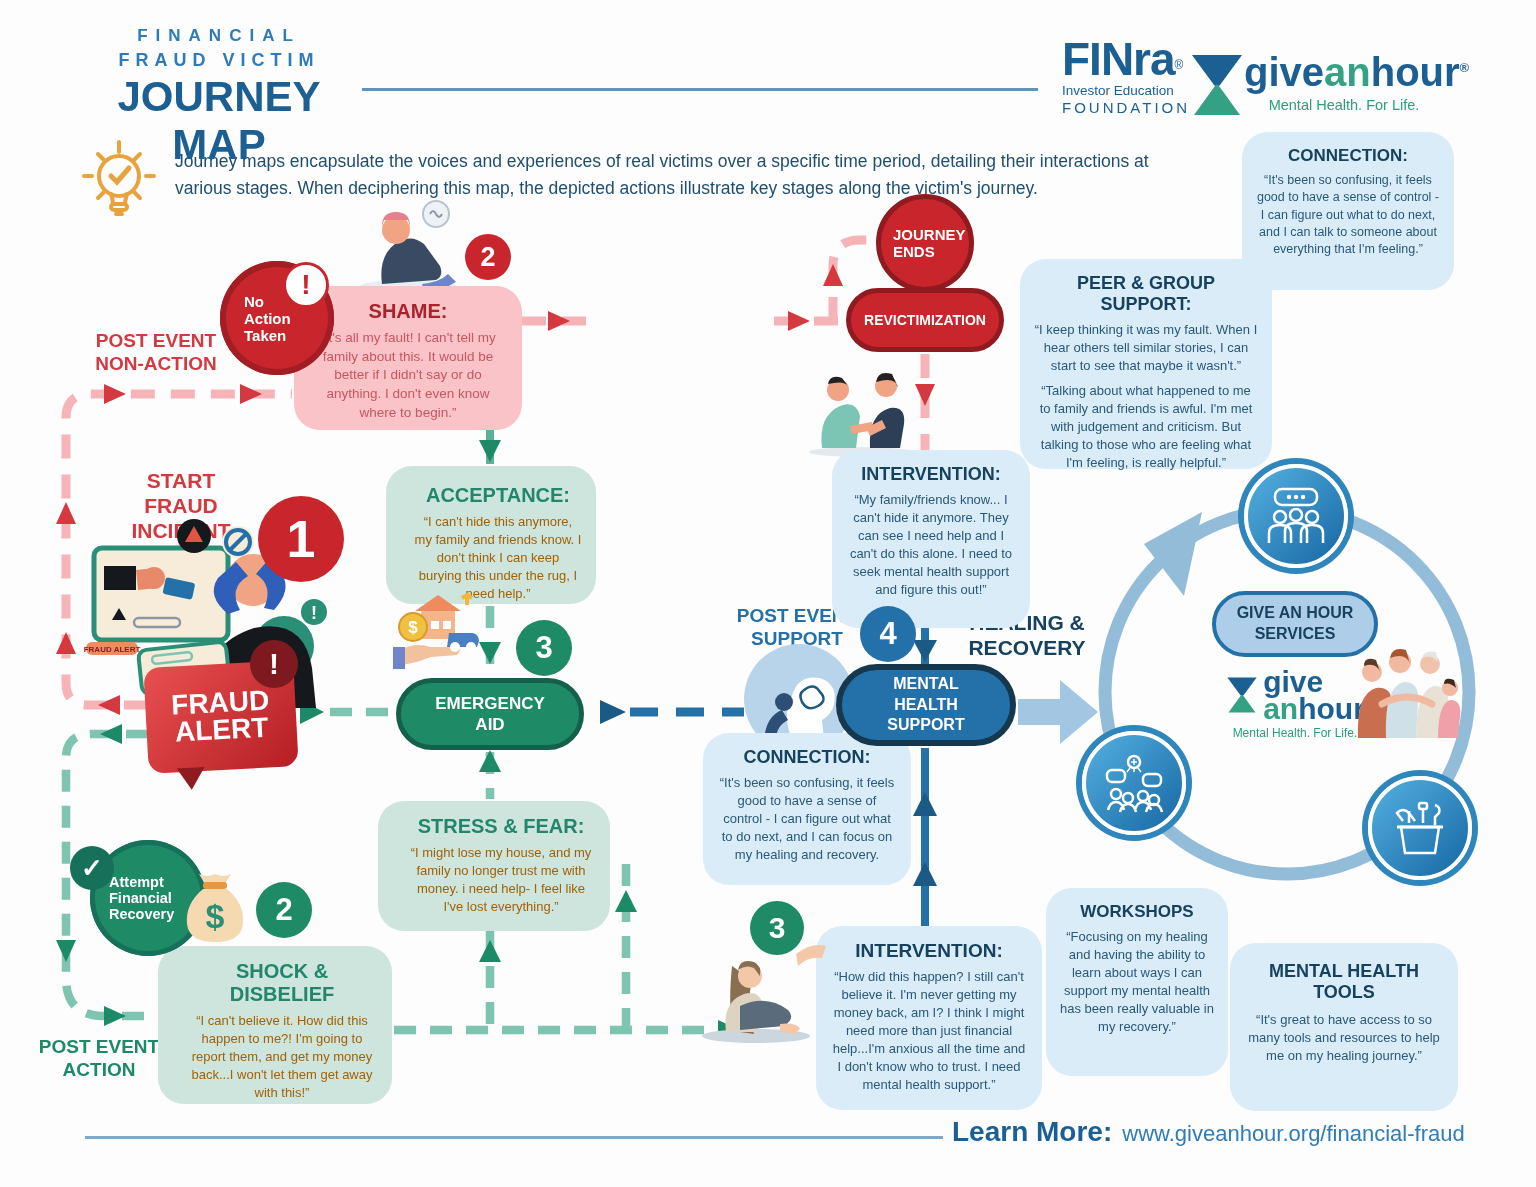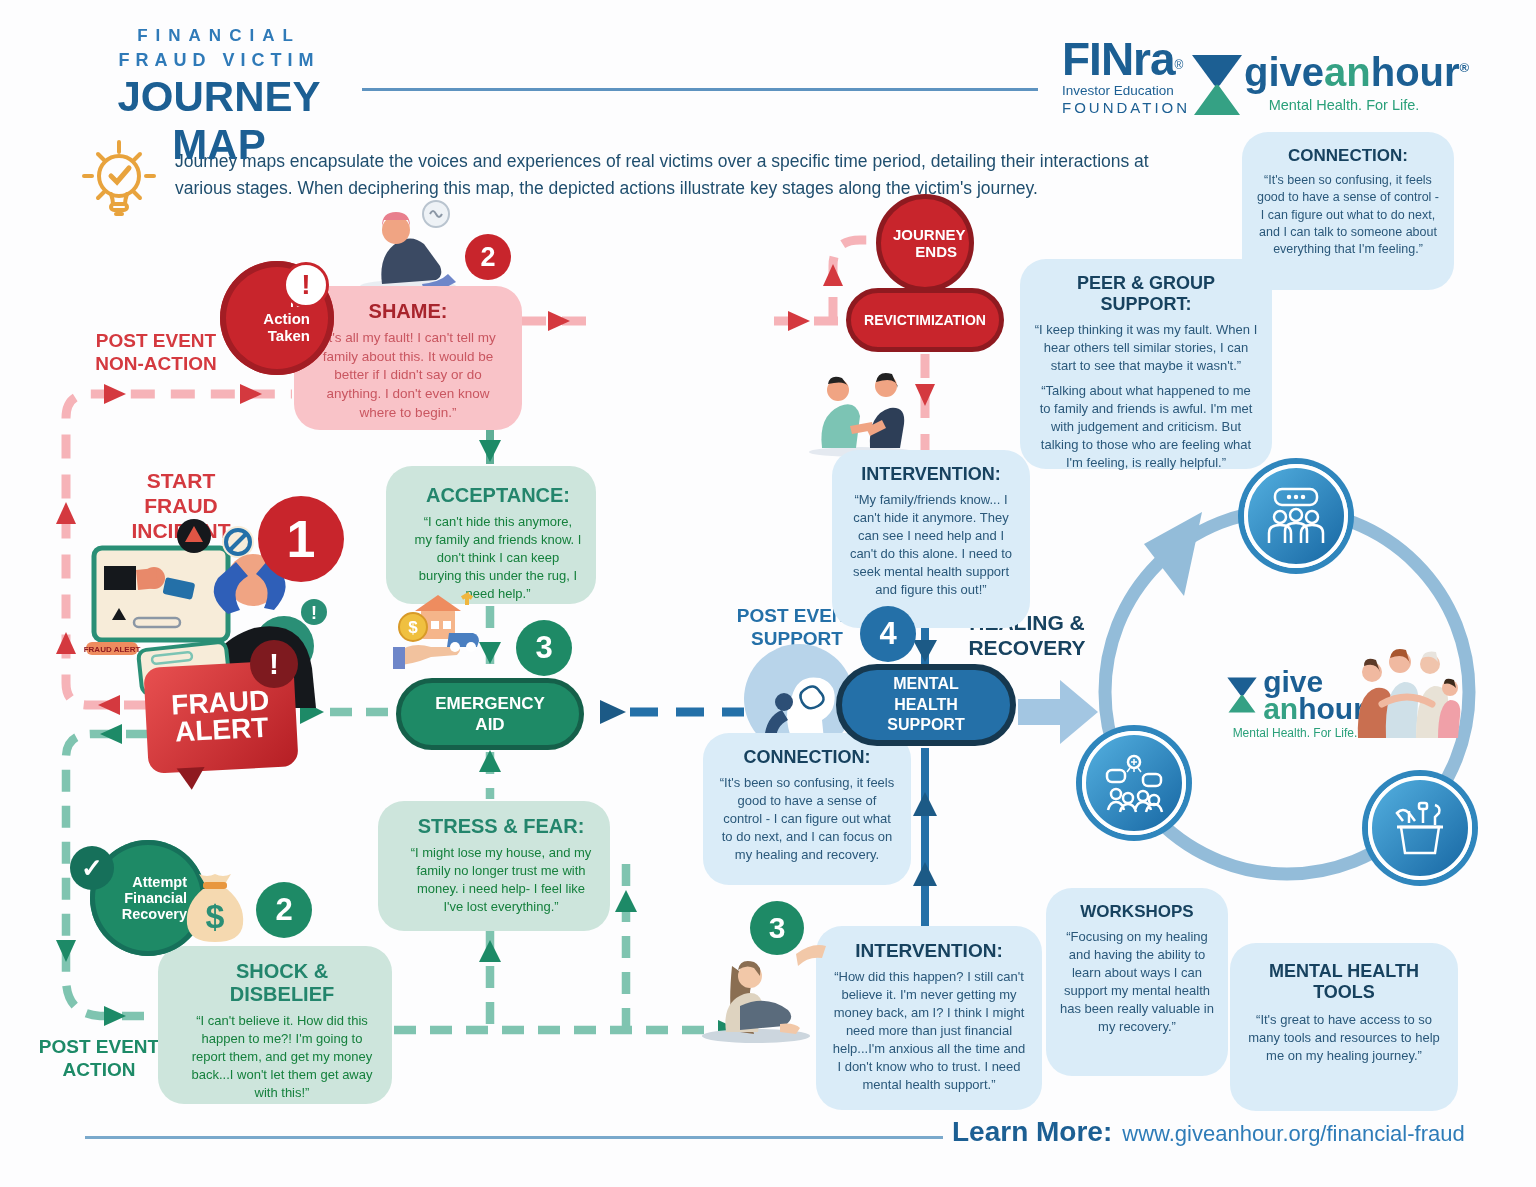--- a/index.html
+++ b/index.html
@@ -29,25 +29,25 @@
   
   .stage{font-weight:800;text-align:center;line-height:1.2;}
   .lbl-red{color:#d4393f;} .lbl-blue{color:#2470a8;} .lbl-navy{color:#17425f;} .lbl-green{color:#1d8a67;}
 
   
   .box{border-radius:26px;padding:14px 14px;text-align:center;box-sizing:border-box;}
   .box h3{margin:0 0 6px;font-size:18px;font-weight:800;}
   .box p{margin:0;font-size:13px;line-height:1.38;}
   .pink{background:#f9c3c8;} .pink h3{color:#a8242c;} .pink p{color:#c95660;}
   .blue{background:#daecf8;} .blue h3{color:#17425f;} .blue p{color:#2a587a;}
-  .green{background:#cde5dc;padding-left:28px;} .green h3{color:#23856c;} .green p{color:#15803d;}
+  .green{background:#cde5dc;padding-left:28px;} .green h3{color:#23856c;} .green p{color:#a16207;}
 
   
   .cnode{border-radius:50%;display:flex;align-items:center;justify-content:center;
-         text-align:right;color:#fff;font-weight:800;box-sizing:border-box;}
+         text-align:left;color:#fff;font-weight:800;box-sizing:border-box;}
   .pill{display:flex;align-items:center;justify-content:center;text-align:center;
         color:#fff;font-weight:800;box-sizing:border-box;}
   .num{border-radius:50%;color:#fff;font-weight:800;display:flex;align-items:center;
        justify-content:center;box-sizing:border-box;}
   .red-fill{background:#c8252c;}
   .dkred-ring{border:5px solid #8f1a20;}
   .grn-fill{background:#1e8a66;}
   .blu-fill{background:#2470a8;}
 
   .badge{border-radius:50%;display:flex;align-items:center;justify-content:center;
@@ -427,20 +427,23 @@
       <path d="M12 30 h38 l-4 26 h-30 Z"></path>
       <path d="M8 30 h46" stroke-width="3"></path>
       <path d="M14 24 l-6 -8 q6 -6 12 0 l6 8"></path>
       <path d="M20 14 v12"></path>
       <rect x="30" y="6" width="8" height="6" rx="2"></rect>
       <path d="M34 12 v14"></path>
       <path d="M46 8 q6 2 4 8 l-4 4 v8"></path>
     </svg>
   </div>
 
+  <div class="abs pill" style="left:1212px;top:591px;width:166px;height:66px;border-radius:33px;background:#aecde8;border:4px solid #2470a8;color:#17425f;font-size:16px;z-index:3;">
+    <span style="width:120px;line-height:1.3;">GIVE AN HOUR SERVICES</span>
+  </div>
 
   <div class="abs" style="left:1200px;top:668px;width:190px;text-align:center;z-index:3;">
     <div style="display:flex;align-items:center;justify-content:center;gap:4px;">
       <svg width="34" height="42" viewBox="0 0 58 66">
         <path d="M4 3 H54 L32 33 Q29 36 26 33 Z" fill="#1c5f93"></path>
         <path d="M6 63 H52 L31 34 Q29 31 27 34 Z" fill="#35a184"></path>
       </svg>
       <div style="text-align:left;line-height:0.9;font-weight:800;font-size:30px;">
         <div><span style="color:#1c5f93;">give</span></div>
         <div><span style="color:#35a184;">an</span><span style="color:#1c5f93;">hour</span></div>

